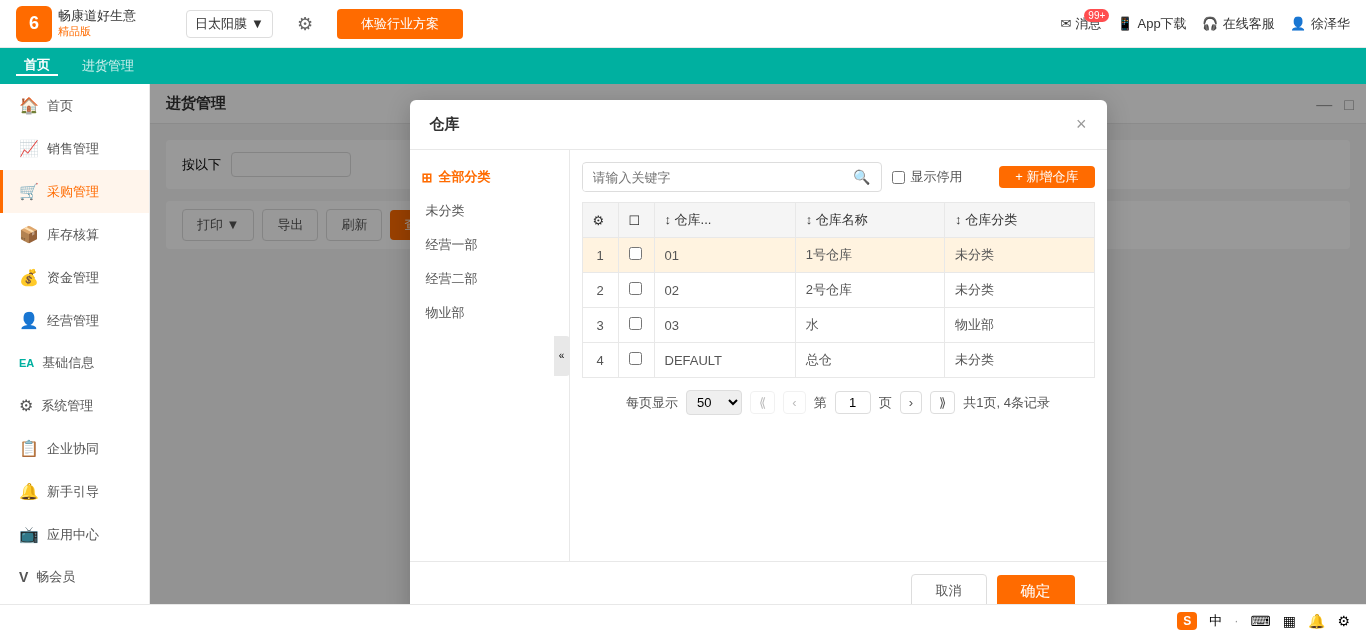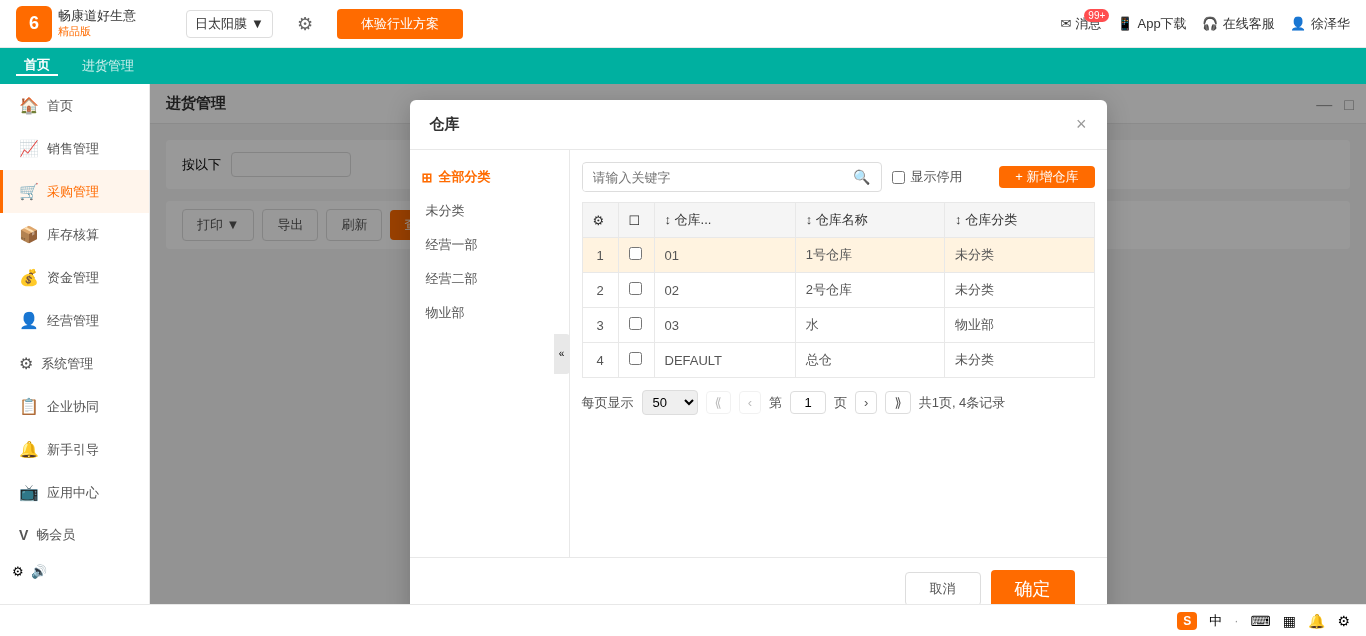--- a/index.html
+++ b/index.html
@@ -199,21 +199,21 @@
       padding: 8px 10px; border: 1px solid #e8e8e8; text-align: left;
     }
     .data-table td {
       padding: 8px 10px; border: 1px solid #e8e8e8; color: #555;
     }
     .data-table tr.selected td { background: #fff3e0; }
     .gear-col { text-align: center; }
 
     
     .pagination {
-      display: flex; align-items: center; justify-content: flex-start;
+      display: flex; align-items: center; justify-content: center;
       gap: 8px; margin-top: 12px; font-size: 13px; color: #555;
     }
     .page-size-select {
       border: 1px solid #ddd; border-radius: 4px; padding: 3px 6px; font-size: 13px;
     }
     .page-btn {
       background: none; border: 1px solid #ddd; border-radius: 4px;
       padding: 3px 8px; cursor: pointer; color: #555; font-size: 13px;
     }
     .page-btn:disabled { opacity: 0.4; cursor: default; }
@@ -226,21 +226,21 @@
     .modal-footer {
       display: flex; align-items: center; justify-content: flex-end;
       padding: 12px 32px; border-top: 1px solid #e8e8e8; gap: 10px;
     }
     .btn-cancel {
       background: #fff; border: 1px solid #ddd; border-radius: 4px;
       padding: 7px 24px; cursor: pointer; font-size: 13px; color: #555;
     }
     .btn-confirm {
       background: #ff6b00; color: #fff; border: none; border-radius: 4px;
-      padding: 7px 24px; cursor: pointer; font-size: 18px;
+      padding: 7px 24px; cursor: pointer; font-size: 15px;
     }
 
     
     .bottom-bar {
       position: fixed; bottom: 0; left: 0; right: 0;
       height: 32px; background: #fff;
       border-top: 1px solid #e8e8e8;
       display: flex; align-items: center; justify-content: flex-end;
       padding: 0 16px; gap: 12px; z-index: 200;
     }
@@ -335,20 +335,24 @@
       <span class="s-icon">📦</span>
       <span>库存核算</span>
     </div>
     <div class="sidebar-item">
       <span class="s-icon">💰</span>
       <span>资金管理</span>
     </div>
     <div class="sidebar-item">
       <span class="s-icon">👤</span>
       <span>经营管理</span>
+    </div>
+    <div class="sidebar-item">
+      <span class="s-icon" style="font-size:11px;font-weight:bold;color:#00b0a0;">EA</span>
+      <span>基础信息</span>
     </div>
     <div class="sidebar-item">
       <span class="s-icon">⚙</span>
       <span>系统管理</span>
     </div>
     <div class="sidebar-item">
       <span class="s-icon">📋</span>
       <span>企业协同</span>
     </div>
     <div class="sidebar-item">

